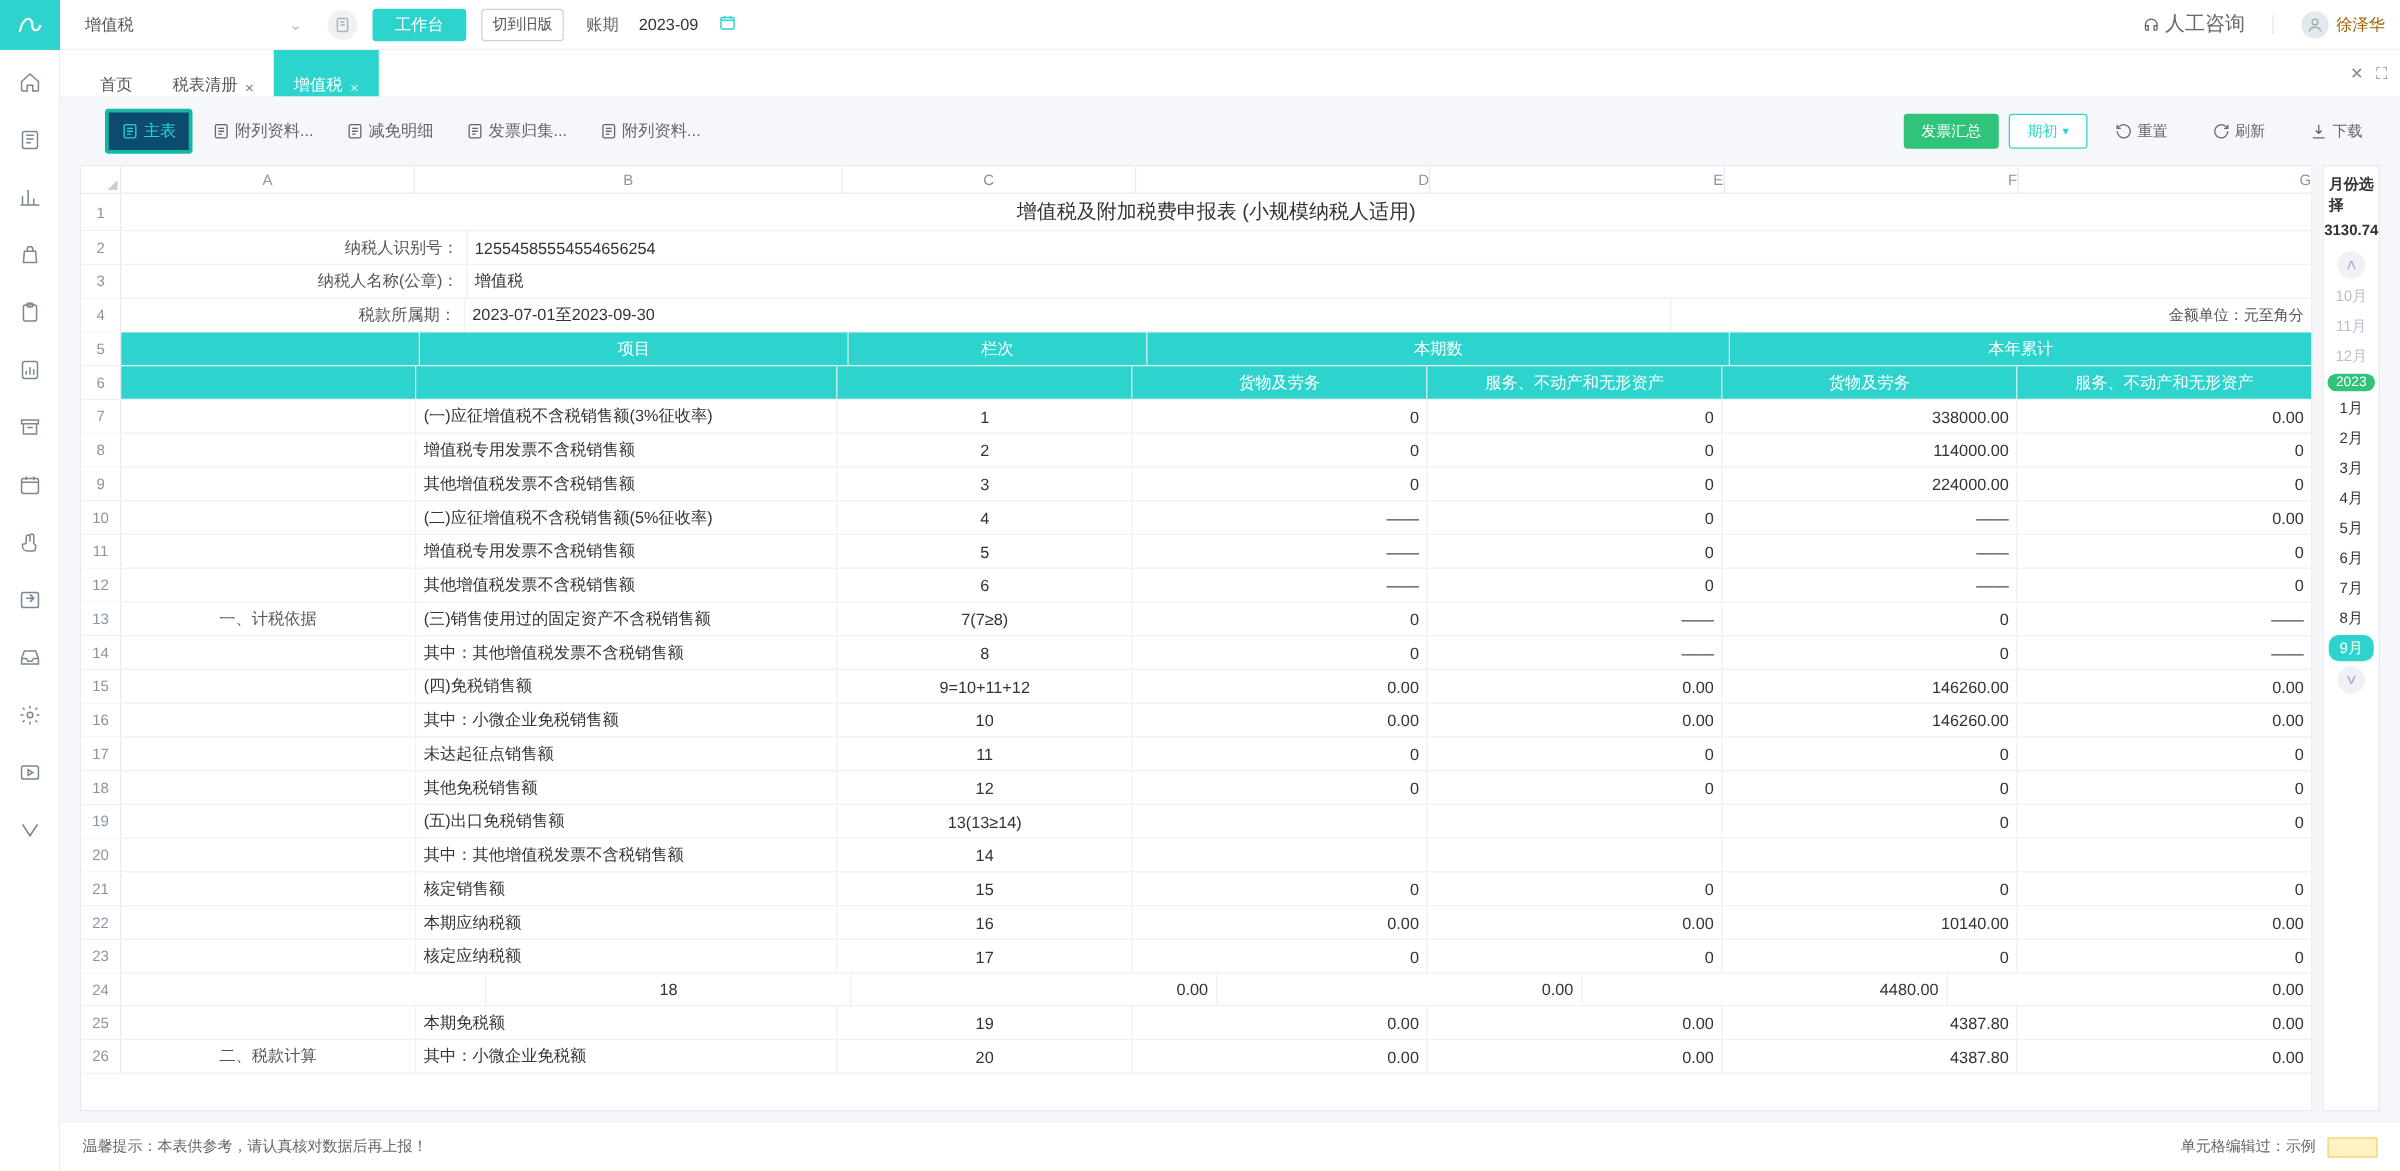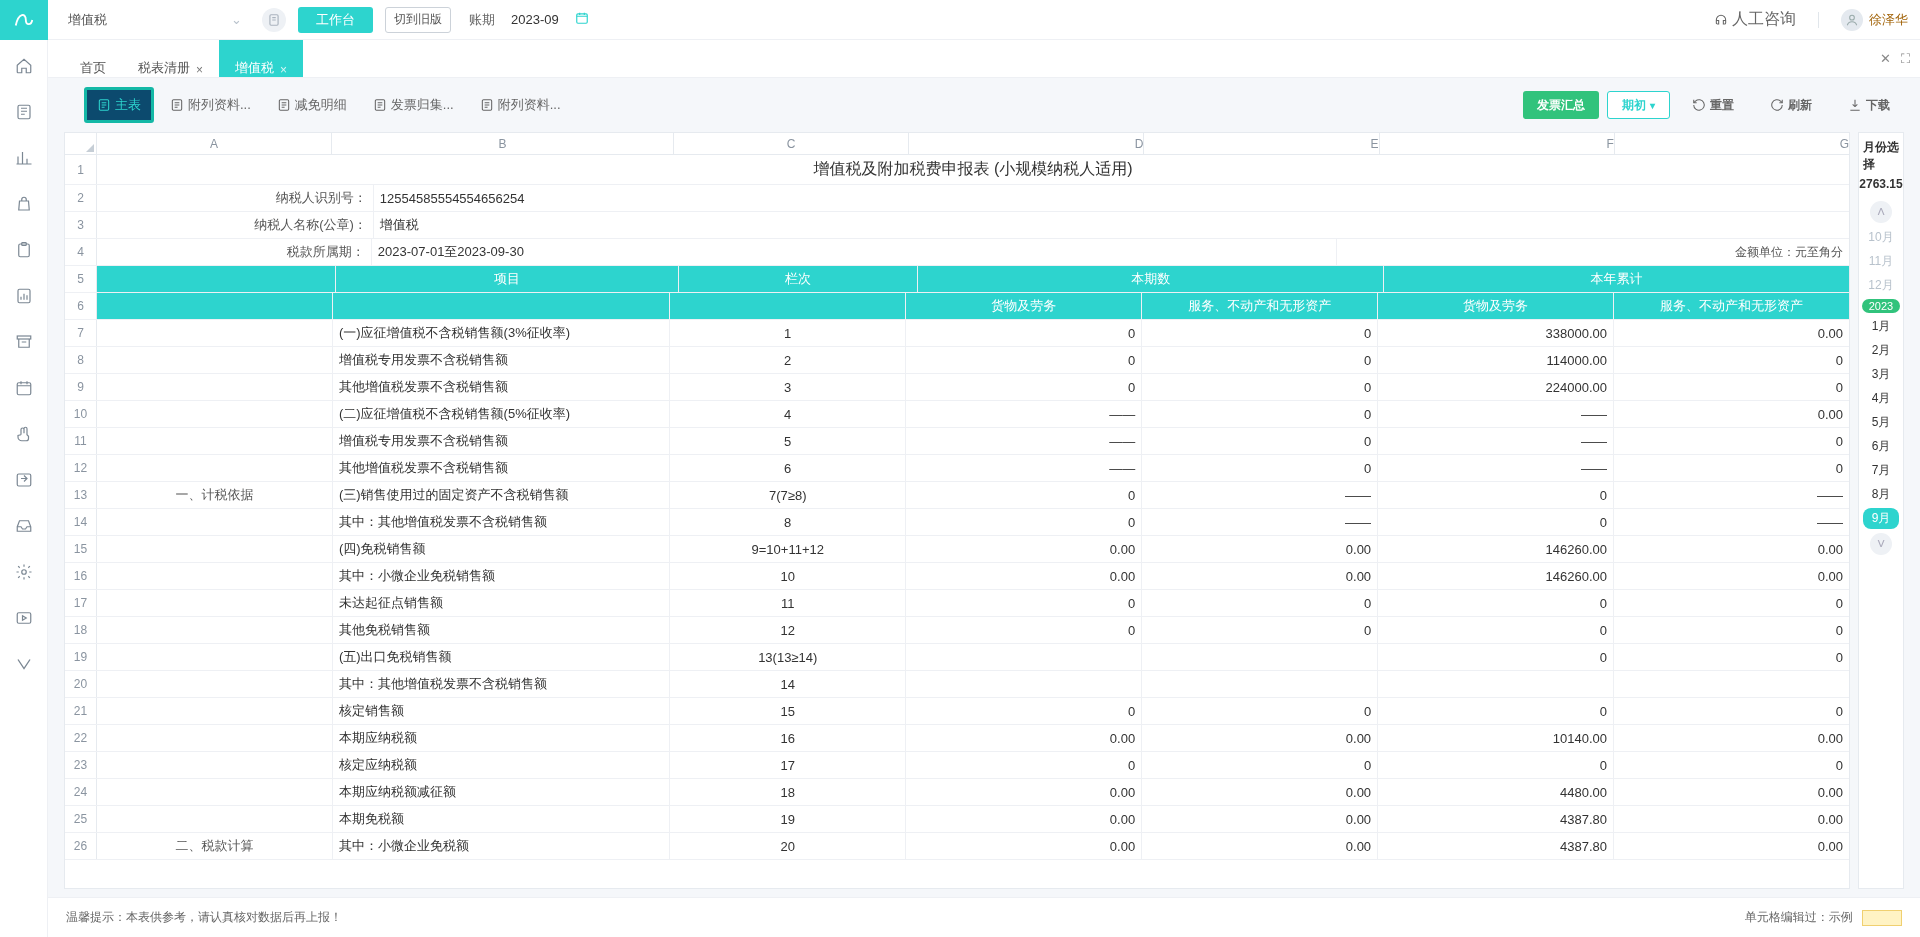--- a/index.html
+++ b/index.html
@@ -40,21 +40,21 @@
     .page-tabs-spacer { flex: 1; }
     .page-tabs-right { display:flex; align-items:center; gap:10px; padding-right:10px; color:#888; }
     .page-tabs-right span { cursor:pointer; }
 
     
     .toolbar { height: 54px; display: flex; align-items: center; padding: 0 16px; gap: 8px; background: #f5f7fa; }
     .subtab { display: flex; align-items: center; gap: 4px; padding: 6px 10px; border-radius: 3px; cursor: pointer; color: #666; }
     .subtab.active { background: #0c4a6e; color: #2dd4ce; border:3px solid #14b8a6;margin-left:20px; }
     .subtab .doc-icon { width:14px; height:14px; }
     .toolbar-spacer { flex: 1; }
-    .act-btn { height: 28px; display: inline-flex; align-items: center; padding: 0 14px; border-radius: 3px; cursor: pointer; font-size: 12px; gap:4px;font-weight:bold; }
+    .act-btn { height: 28px; display: inline-flex; align-items: center; padding: 0 14px; border-radius: 3px; cursor: pointer; font-size: 12px; gap:4px; }
     .act-green { background: #31c37c; color: #fff; }
     .act-outline { border: 1px solid #2dd4ce; color: #2dd4ce; background:#fff; }
     .act-ghost { color: #666; }
     .act-ghost svg { width:14px; height:14px; }
 
     
     .sheet-wrap { flex: 1; padding: 0 16px 8px 16px; display: flex; gap: 8px; min-height:0; }
     .sheet { flex: 1; background: #fff; border: 1px solid #e6eaef; display: flex; flex-direction: column; min-width: 0; }
     .col-header { display: flex; height: 22px; border-bottom: 1px solid #e6eaef; background:#fff; }
     .corner { width: 32px; border-right: 1px solid #e6eaef; background:#fff; position:relative; }
@@ -585,21 +585,20 @@
                 <div class="cell c-D">0</div>
                 <div class="cell c-E">0</div>
                 <div class="cell c-F">0</div>
                 <div class="cell c-G">0</div>
               </div>
             </div>
             <div class="grid-row ">
               <div class="row-num">24</div>
               <div class="cells">
                 <div class="cell c-A" style="justify-content:center;color:#555"></div>
-                <div class="cell c-B">本期应纳税额减征额</div>
                 <div class="cell c-C">18</div>
                 <div class="cell c-D">0.00</div>
                 <div class="cell c-E">0.00</div>
                 <div class="cell c-F">4480.00</div>
                 <div class="cell c-G">0.00</div>
               </div>
             </div>
             <div class="grid-row ">
               <div class="row-num">25</div>
               <div class="cells">
@@ -622,21 +621,21 @@
                 <div class="cell c-E">0.00</div>
                 <div class="cell c-F">4387.80</div>
                 <div class="cell c-G">0.00</div>
               </div>
             </div>
           </div>
       </div>
 
       <div class="month-panel">
         <div class="title">月份选择</div>
-        <div class="year-cur">2763.15</div>
+        <div class="year-cur">3130.74</div>
         <div class="mp-btn">˄</div>
         <div id="month-list" style="display:flex;flex-direction:column;align-items:center;width:100%;gap:3px;">
             <div class="month-item">10月</div>
             <div class="month-item">11月</div>
             <div class="month-item">12月</div>
             <div class="year-pill">2023</div>
             <div class="month-item enabled">1月</div>
             <div class="month-item enabled">2月</div>
             <div class="month-item enabled">3月</div>
             <div class="month-item enabled">4月</div>

